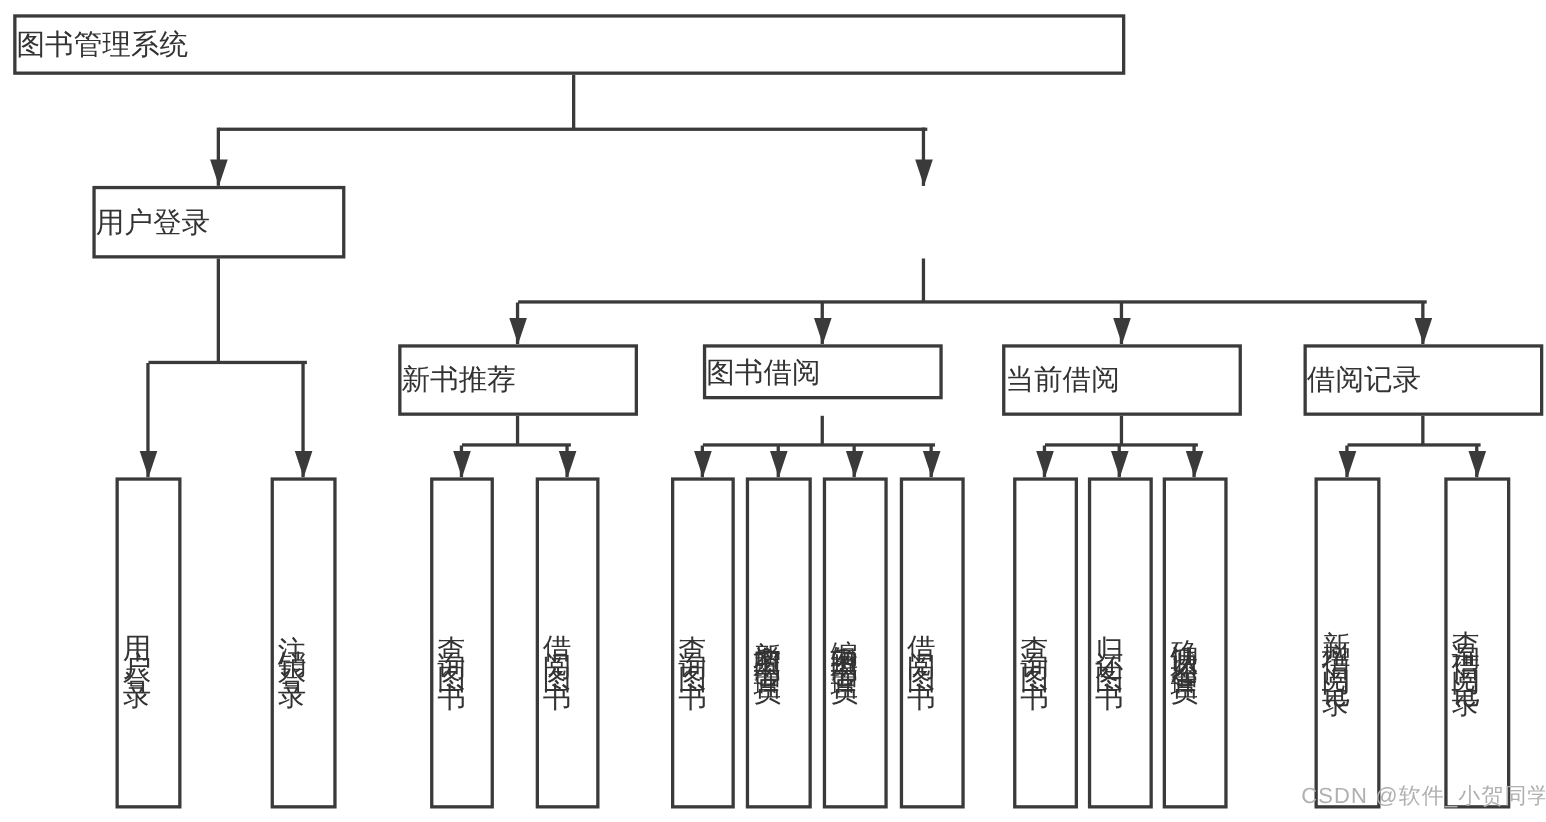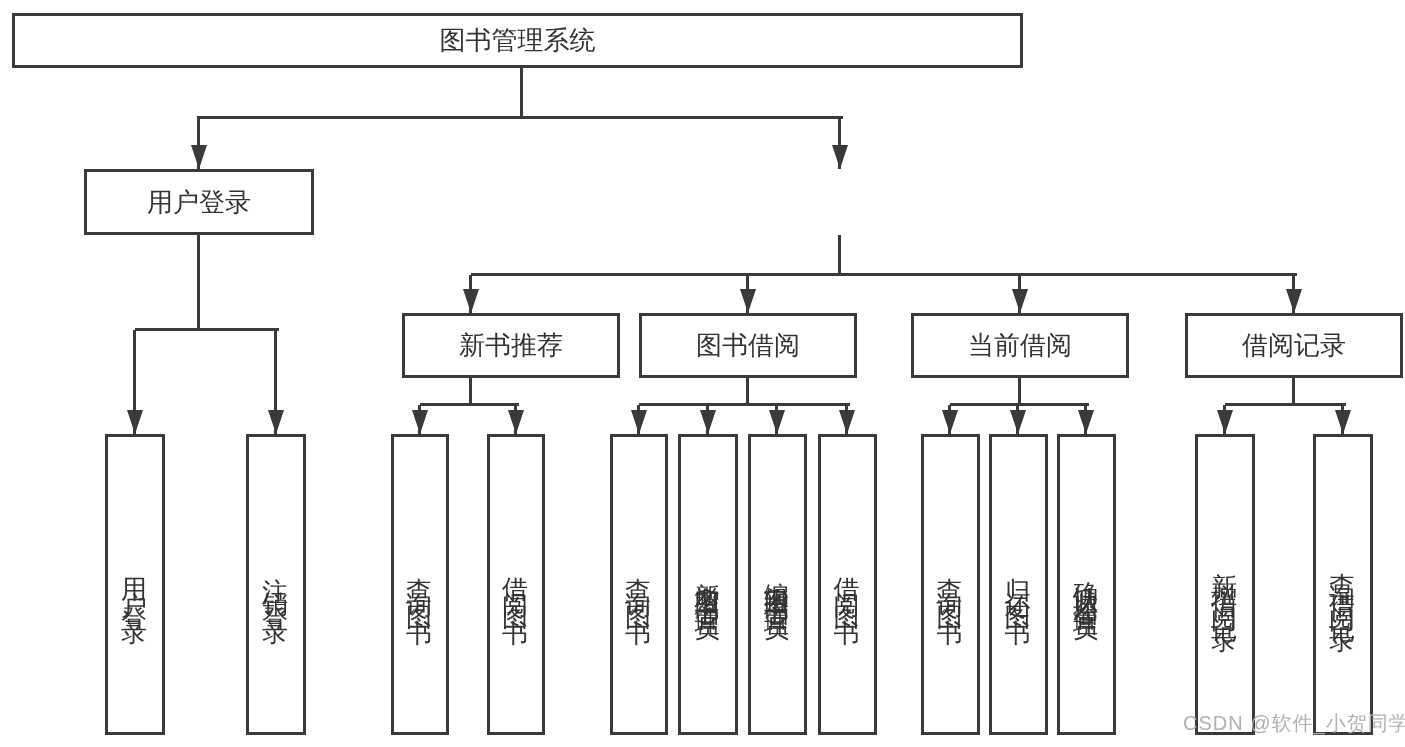--- a/index.html
+++ b/index.html
@@ -2,21 +2,21 @@
 <html><head>
 <meta charset="utf-8">
 <style>
   html,body{margin:0;padding:0;background:#ffffff;}
   .canvas{
     position:relative;width:1405px;height:747px;background:#ffffff;overflow:hidden;
     font-family:"Liberation Sans","DejaVu Sans",sans-serif;color:#2f2f2f;
   }
   .box{
     position:absolute;box-sizing:border-box;border:3px solid #3a3a3a;background:#ffffff;
-    display:flex;align-items:center;justify-content:center;font-size:26px;color:#333333;
+    display:flex;align-items:center;font-size:26px;color:#333333;
   }
   .box span{white-space:nowrap;}
   .vbox span{writing-mode:vertical-rl;text-orientation:mixed;}
   .v4 span{letter-spacing:14px;}
   .v6 span{letter-spacing:11px;}
   .v9 span{letter-spacing:5px;font-size:25px;}
   .line{position:absolute;background:#3a3a3a;}
   .arrow{
     position:absolute;width:0;height:0;
     border-left:8px solid transparent;border-right:8px solid transparent;
@@ -58,24 +58,24 @@
   <div class="line" style="left:471px;top:273px;width:826px;height:3px;"></div>
   <div class="line" style="left:469px;top:275px;width:3px;height:38px;"></div>
   <div class="arrow" style="left:463px;top:289px;"></div>
   <div class="line" style="left:746px;top:275px;width:3px;height:38px;"></div>
   <div class="arrow" style="left:740px;top:289px;"></div>
   <div class="line" style="left:1018px;top:275px;width:3px;height:38px;"></div>
   <div class="arrow" style="left:1012px;top:289px;"></div>
   <div class="line" style="left:1292px;top:275px;width:3px;height:38px;"></div>
   <div class="arrow" style="left:1286px;top:289px;"></div>
 
-  <div class="box" style="left:362px;top:313px;width:218px;height:65px;margin-left:40px;">
+  <div class="box" style="left:362px;top:313px;width:218px;height:65px;">
     <span>新书推荐</span>
   </div>
-  <div class="box" style="left:639px;top:313px;width:218px;height:65px;">
+  <div class="box" style="left:639px;top:313px;width:218px;height:50px;">
     <span>图书借阅</span>
   </div>
   <div class="box" style="left:911px;top:313px;width:218px;height:65px;">
     <span>当前借阅</span>
   </div>
   <div class="box" style="left:1185px;top:313px;width:218px;height:65px;">
     <span>借阅记录</span>
   </div>
 
   <div class="line" style="left:469px;top:378px;width:3px;height:27px;"></div>

